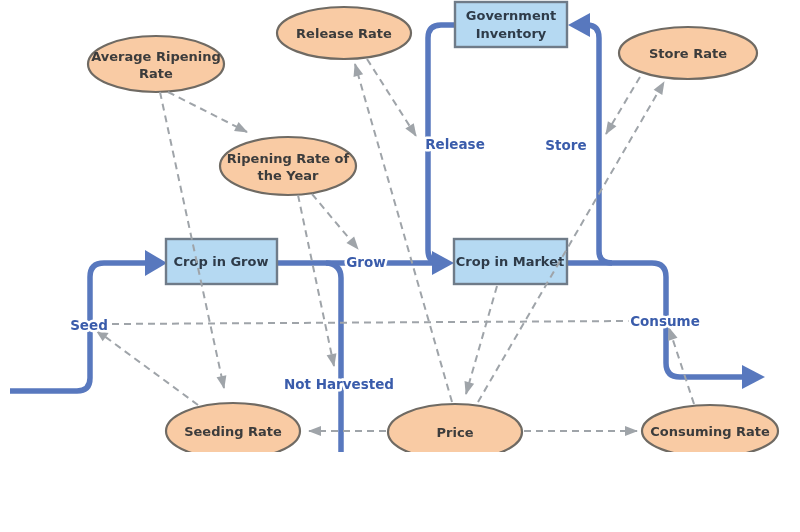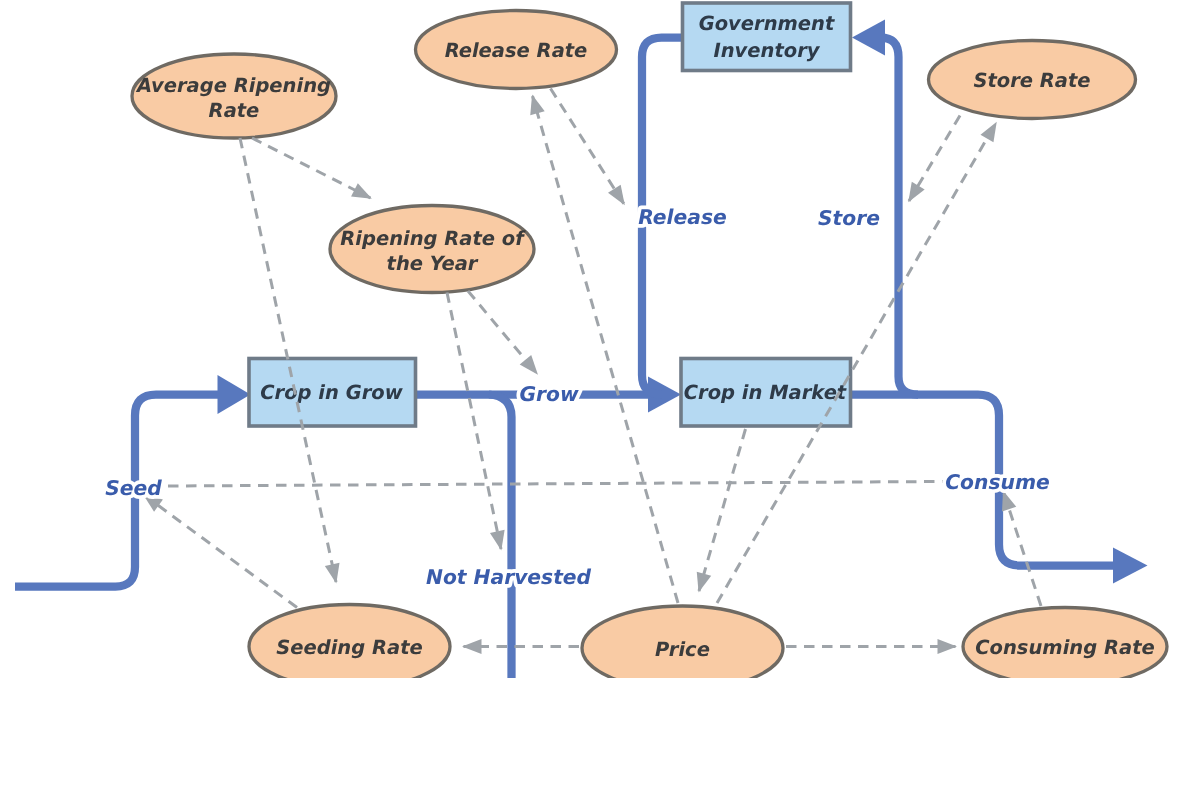--- a/index.html
+++ b/index.html
@@ -1,16 +1,16 @@
 <!DOCTYPE html>
 <html><head>
 <meta charset="utf-8">
 <style>
   html,body{margin:0;padding:0;background:#ffffff;}
-  .stage{width:800px;height:452px;position:relative;font-family:"DejaVu Sans",sans-serif;font-style:italic;}
+  .stage{width:800px;height:452px;position:relative;font-family:"DejaVu Sans",sans-serif;}
   svg{display:block;}
   .pipe{fill:none;stroke:#5878BE;stroke-width:5.5;}
   .pipe-arrow{fill:#5878BE;stroke:none;}
   .stock{stroke:#6F7B88;stroke-width:2.4;}
   .node-ellipse{stroke:#6F6A63;stroke-width:2.2;}
   .node-text{font-size:13px;fill:#3C3C3C;text-anchor:middle;font-weight:600;}
   .stock-text{font-size:13px;fill:#2E3B49;text-anchor:middle;font-weight:600;}
   .flow-label{font-size:13.5px;font-weight:700;fill:#3A5CAB;text-anchor:middle;
               stroke:#ffffff;stroke-width:5px;paint-order:stroke;stroke-linejoin:round;}
   .ilink{fill:none;stroke:#9FA4A9;stroke-width:2;stroke-dasharray:7 5;}

